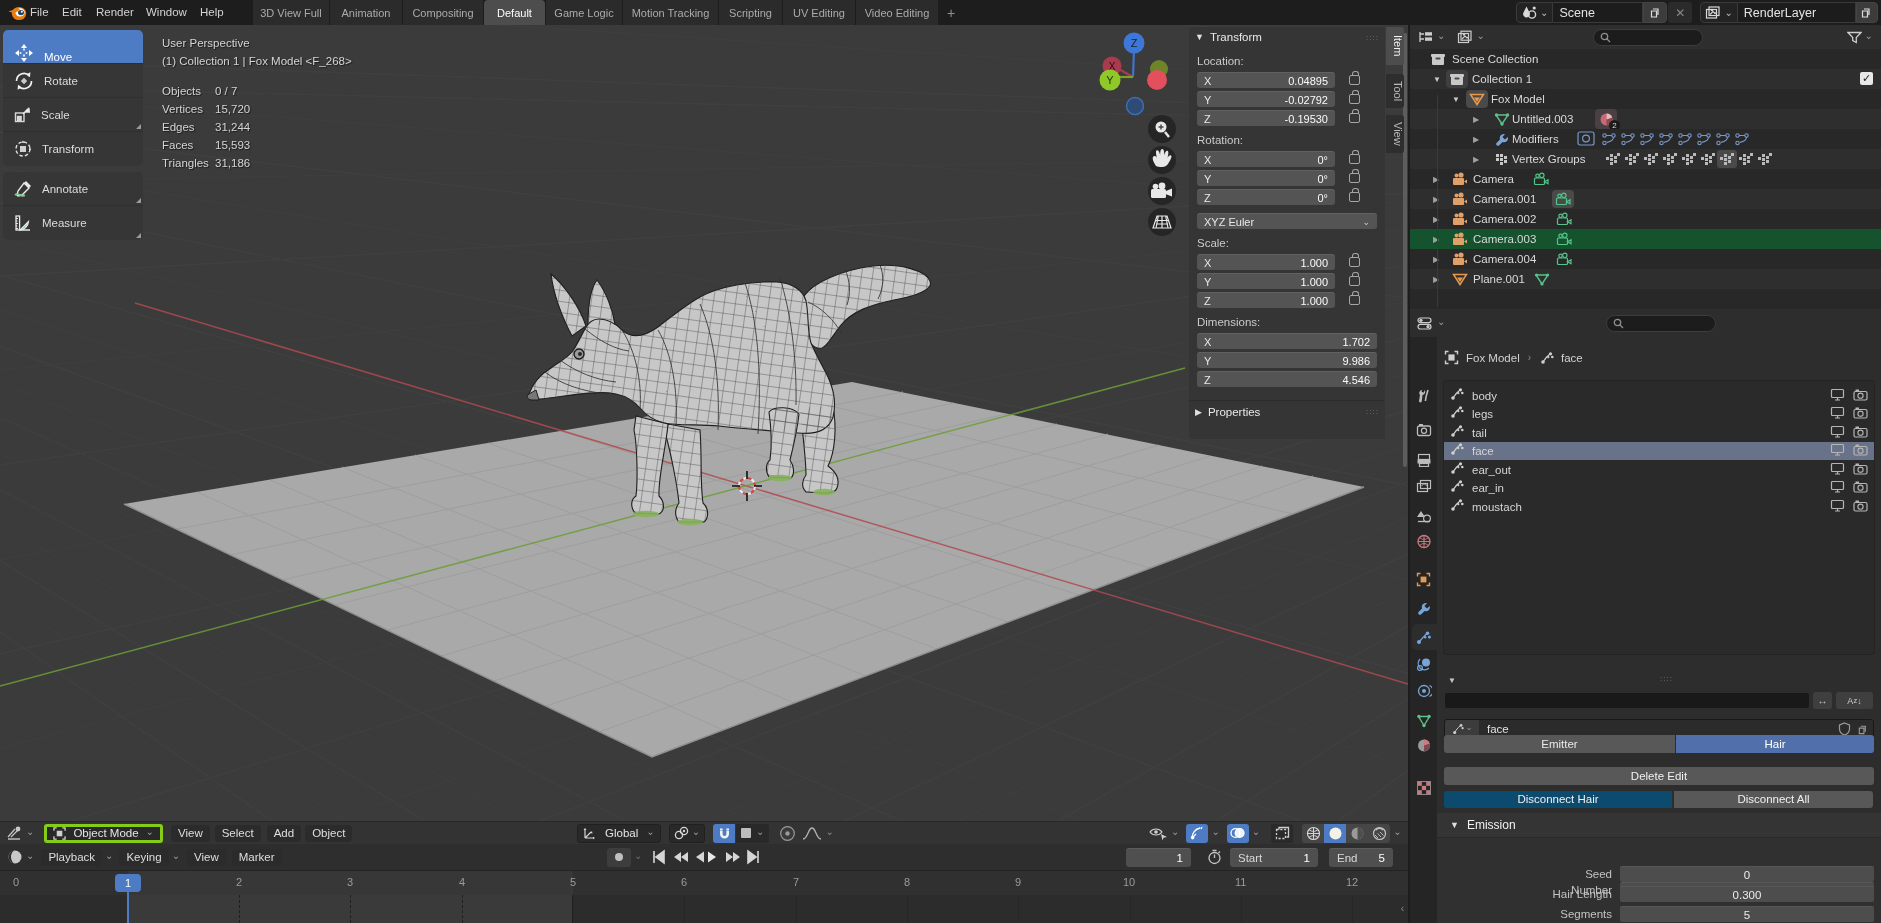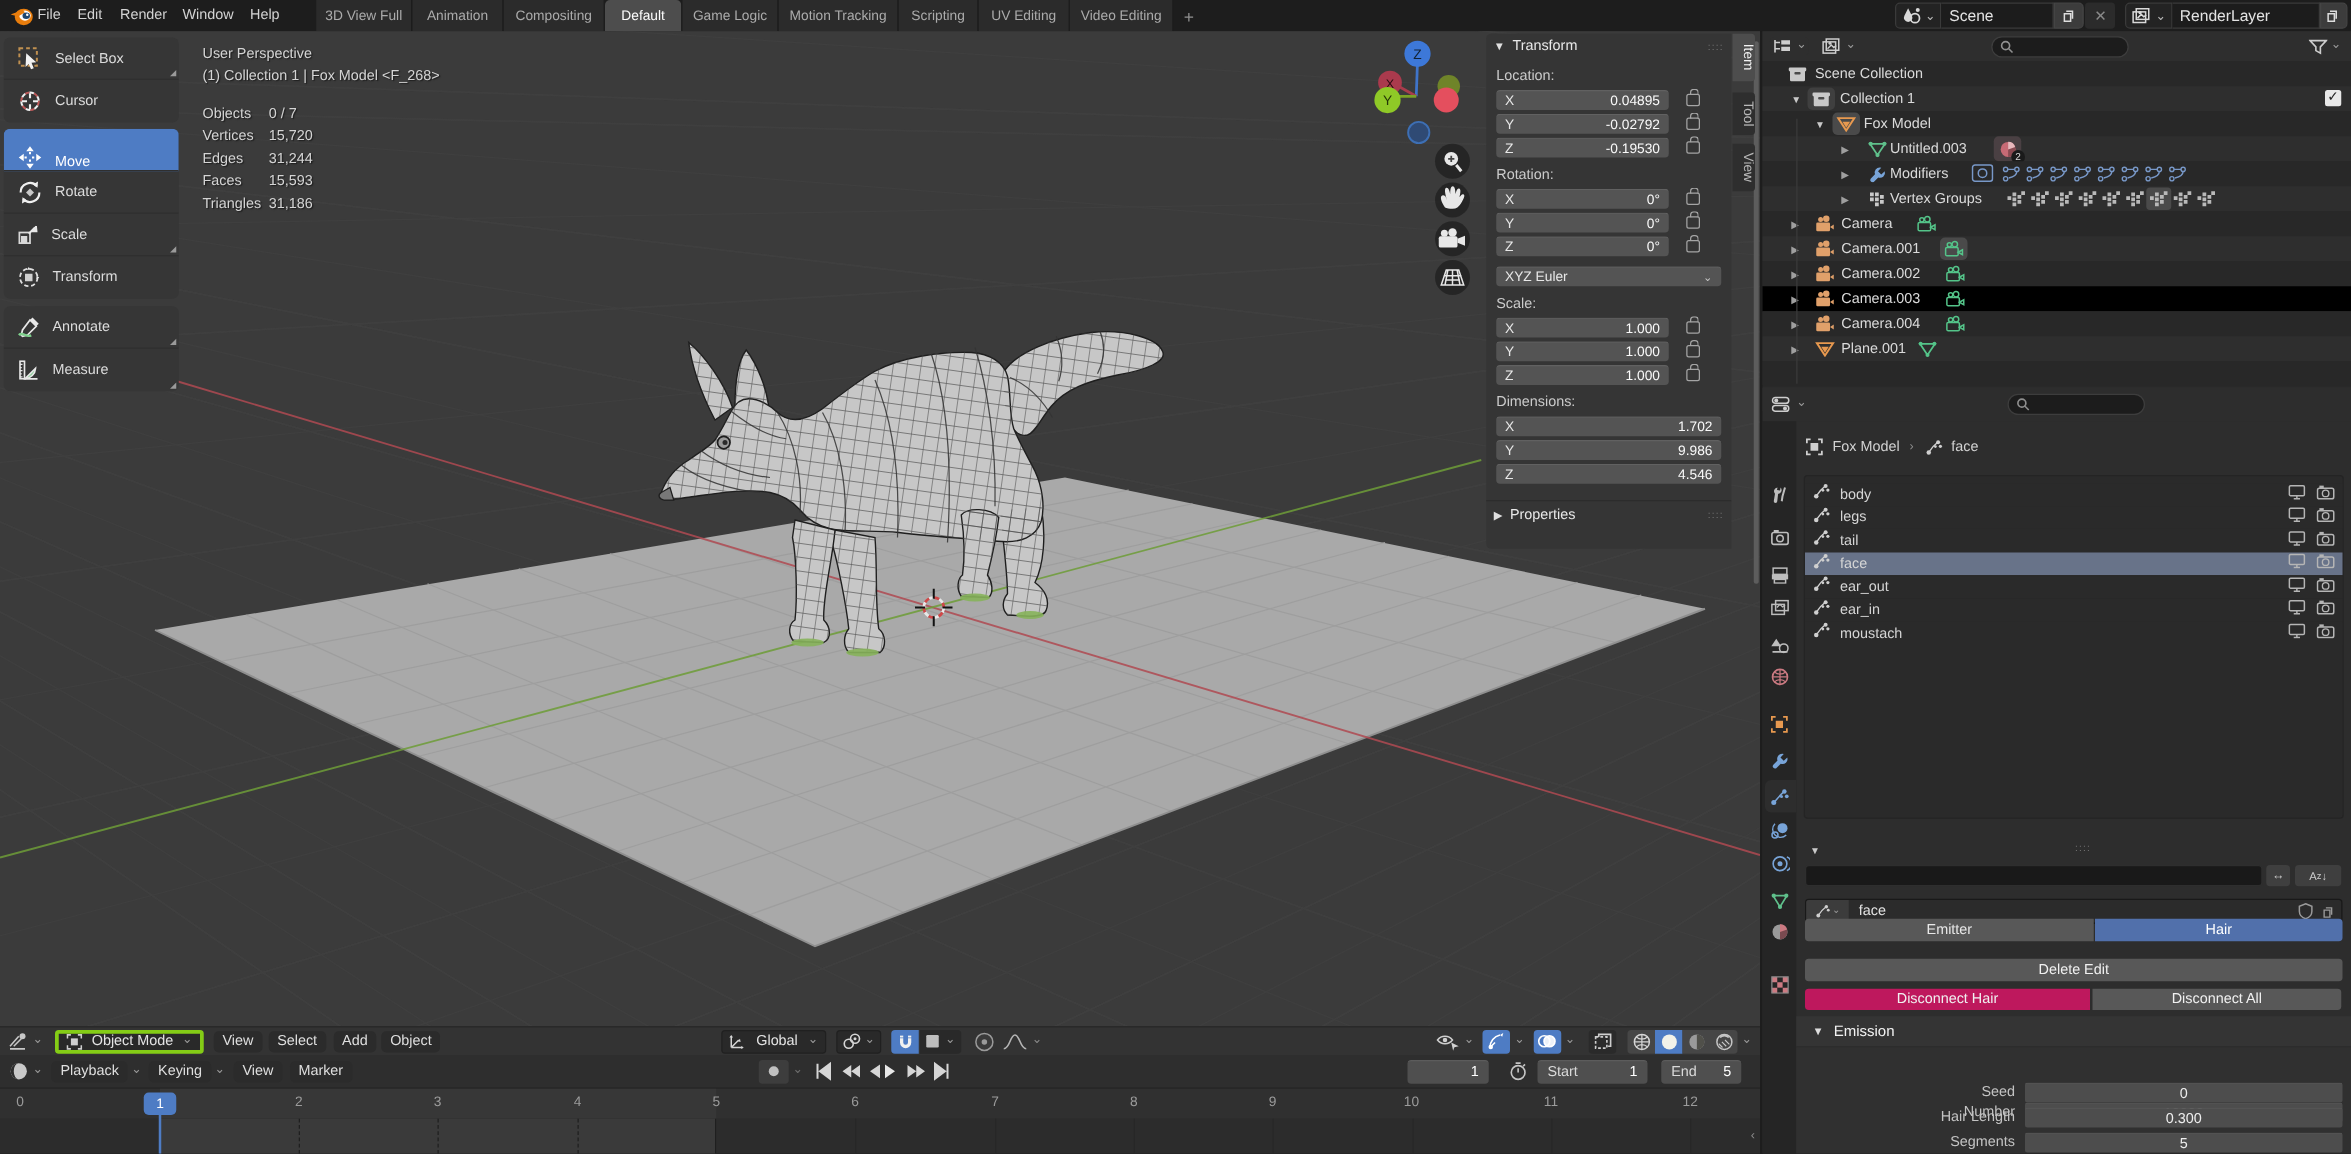--- a/index.html
+++ b/index.html
@@ -309,38 +309,20 @@
           <circle cx="1162" cy="186" r="3.4" fill="#e8e8e8"></circle>
           <path d="M1166,191 l6,-2.4 v8 l-6,-2.4 z" fill="#e8e8e8"></path>
         </g>
 <g>
           <circle cx="1162" cy="222" r="14" fill="#1f1f1f" opacity="0.75"></circle>
           <path d="M1153,228 L1157,216 H1167 L1171,228 Z M1156.1,224 H1168 M1154.9,220.5 H1169.2 M1158.3,216 L1156,228 M1162,216 V228 M1165.7,216 L1168,228" stroke="#e8e8e8" stroke-width="1.2" fill="none"></path>
         </g>
 </svg>
 
 <div class="abs" style="left:3px;top:5px;width:140px;">
-  <div style="background:#363636;border-radius:5px;overflow:hidden;margin-bottom:5px;">
-    <div class="tbtn" style="position:relative;">
-      <svg class="ticon" width="20" height="20" viewBox="0 0 20 20">
-        <rect x="1.5" y="1.5" width="14" height="14" fill="none" stroke="#c09050" stroke-width="1.6" stroke-dasharray="3,2.4"></rect>
-        <path d="M7,5.5 L15,12.8 L11.2,13.2 L13,17.6 L10.8,18.4 L9,14.2 L6.4,16.6 Z" fill="#f2f2f2"></path>
-      </svg>
-            <span>Select Box</span>
-      <div class="subtri"></div>
-    </div>
-    <div class="tbtn">
-      <svg class="ticon" width="20" height="20" viewBox="0 0 20 20">
-        <circle cx="10" cy="10" r="7" fill="none" stroke="#c05a5a" stroke-width="1.6" stroke-dasharray="3.6,3.6"></circle>
-        <circle cx="10" cy="10" r="7" fill="none" stroke="#f0f0f0" stroke-width="1.6" stroke-dasharray="3.6,3.6" stroke-dashoffset="3.6"></circle>
-        <path d="M10,3.6 V7.6 M10,12.4 V16.4 M3.6,10 H7.6 M12.4,10 H16.4" stroke="#f0f0f0" stroke-width="1.7"></path>
-      </svg>
-            <span>Cursor</span>
-    </div>
-  </div>
   <div style="background:#363636;border-radius:5px;overflow:hidden;margin-bottom:6px;">
     <div class="tbtn tact">
       <svg class="ticon" width="20" height="20" viewBox="0 0 20 20">
         <path d="M10,1 L13,5 H7 Z M10,19 L7,15 H13 Z M1,10 L5,7 V13 Z M19,10 L15,13 V7 Z" fill="#fff"></path>
         <path d="M10,5.6 V8.4 M10,11.6 V14.4 M5.6,10 H8.4 M11.6,10 H14.4" stroke="#fff" stroke-width="1.6" stroke-dasharray="1.8,1.6"></path>
       </svg>
             <span style="color:#fff;">Move</span>
     </div>
     <div class="tbtn">
       <svg class="ticon" width="20" height="20" viewBox="0 0 20 20">
@@ -1041,21 +1023,21 @@
           <span class="otext" style="position:absolute;left:63px;">Camera.002</span>
           <div style="position:absolute;left:146px;top:3px;"><svg width="16" height="14" viewBox="0 0 16 14">
               <g fill="none" stroke="#54c489" stroke-width="1.2">
                 <rect x="1.5" y="6" width="10" height="6.5" rx="1"></rect>
                 <circle cx="4.5" cy="3.8" r="1.7"></circle>
                 <circle cx="8.8" cy="3.3" r="2.2"></circle>
                 <path d="M11.5,9.8 L15,7.8 v4 Z"></path>
               </g>
             </svg></div>
         </div>
-<div class="oline" style="top:180px;background:#000000;">
+<div class="oline" style="top:180px;background:#14532d;">
           <span style="position:absolute;left:23px;color:#9f9f9f;font-size:8px;">▶</span>
           <div style="position:absolute;left:42px;top:3px;"><svg width="16" height="14" viewBox="0 0 16 14">
               <path d="M2,6 h9 a1,1 0 0 1 1,1 v5 a1,1 0 0 1 -1,1 h-9 a1,1 0 0 1 -1,-1 v-5 a1,1 0 0 1 1,-1 Z" fill="#e0a06a"></path>
               <circle cx="4.5" cy="3.5" r="2" fill="#e0a06a"></circle>
               <circle cx="9" cy="3" r="2.6" fill="#e0a06a"></circle>
               <path d="M12,9.5 L15,7.5 v4 Z" fill="#e0a06a"></path>
             </svg></div>
           <span class="otext" style="position:absolute;left:63px;">Camera.003</span>
           <div style="position:absolute;left:146px;top:3px;"><svg width="16" height="14" viewBox="0 0 16 14">
               <g fill="none" stroke="#54c489" stroke-width="1.2">
@@ -1377,21 +1359,21 @@
           <path d="M4,3 h5 v6 M2.5,5 h5 v6 h-5 z" fill="none" stroke="#9a9a9a" stroke-width="1.2"></path>
         </svg>
   </div>
 
   <div class="abs row" style="left:34px;top:425px;width:468px;height:18px;">
     <div style="width:231px;height:18px;background:#585858;border-radius:3px 0 0 3px;text-align:center;line-height:18px;color:#e8e8e8;font-size:11.5px;">Emitter</div>
     <div style="width:198px;height:18px;background:#5170ab;border-radius:0 3px 3px 0;margin-left:1px;text-align:center;line-height:18px;color:#fff;font-size:11.5px;">Hair</div>
   </div>
   <div class="abs" style="left:34px;top:457px;width:430px;height:18px;background:#585858;border-radius:3px;text-align:center;line-height:18px;color:#f0f0f0;font-size:11.5px;">Delete Edit</div>
   <div class="abs row" style="left:34px;top:481px;width:430px;height:17px;">
-    <div style="width:228px;height:17px;background:#be185d;border-radius:3px 0 0 3px;text-align:center;line-height:17px;color:#f0f0f0;font-size:11.5px;">Disconnect Hair</div>
+    <div style="width:228px;height:17px;background:#0c4a6e;border-radius:3px 0 0 3px;text-align:center;line-height:17px;color:#f0f0f0;font-size:11.5px;">Disconnect Hair</div>
     <div style="width:199px;height:17px;background:#585858;border-radius:0 3px 3px 0;margin-left:2px;text-align:center;line-height:17px;color:#f0f0f0;font-size:11.5px;">Disconnect All</div>
   </div>
 
   <div class="abs row" style="left:27px;top:503px;width:444px;height:25px;background:#343434;border-bottom:1px solid #2a2a2a;">
     <span style="color:#dedede;font-size:9px;margin-left:13px;">▼</span>
     <span style="color:#f2f2f2;font-size:12px;margin-left:8px;">Emission</span>
   </div>
   <div class="abs" style="left:27px;top:528px;width:444px;height:85px;background:#303030;"></div>
   <div class="abs erow" style="top:536px;margin-top:36px;">
         <span>Number</span>

